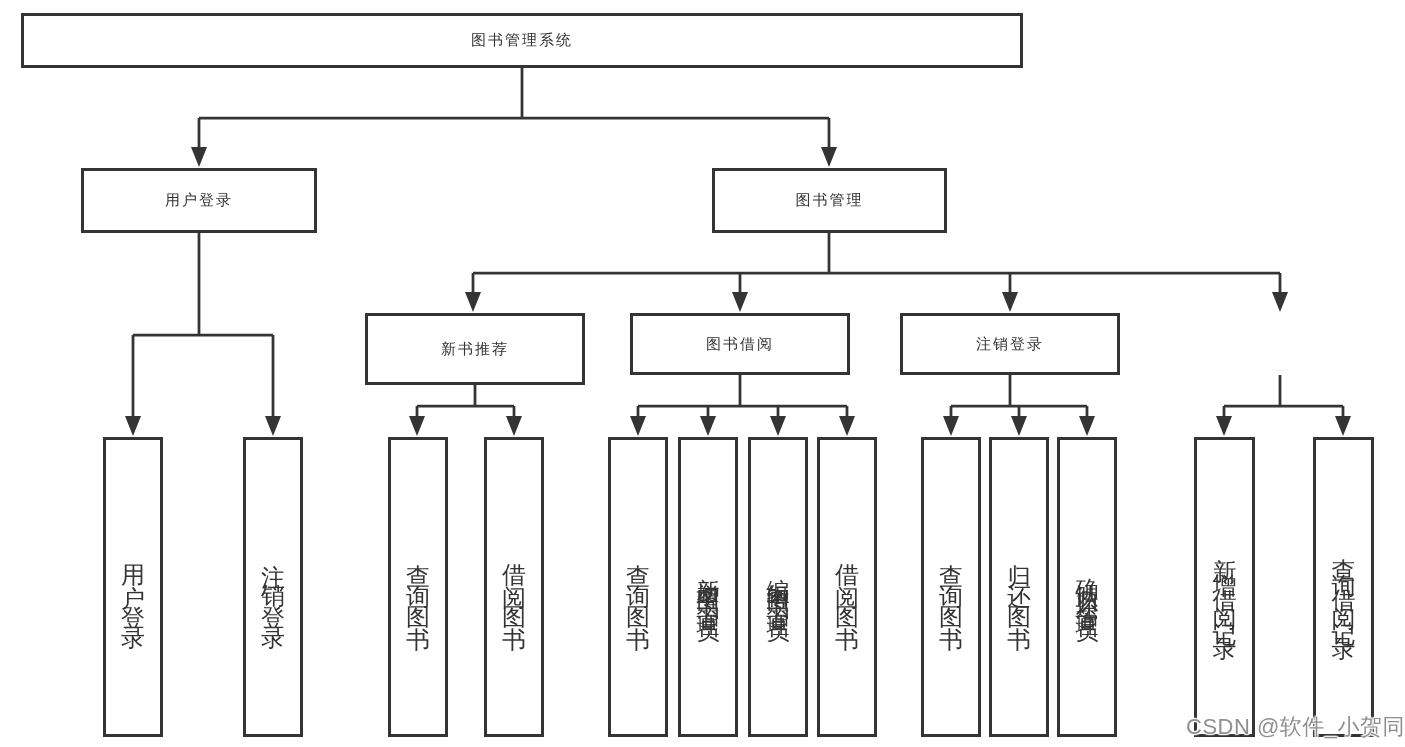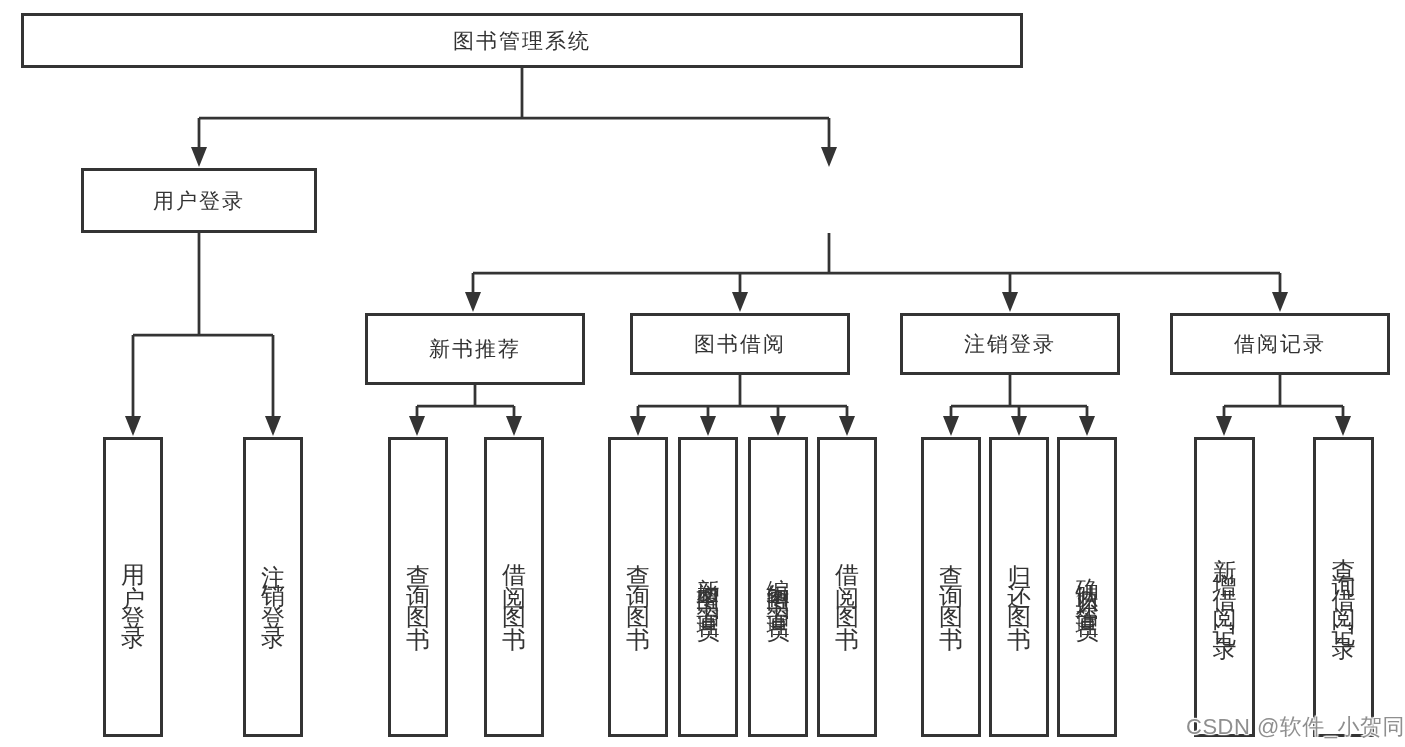--- a/index.html
+++ b/index.html
@@ -21,21 +21,21 @@
     box-sizing: border-box;
     background: #ffffff;
     border: 3px solid #343434;
     color: #333333;
     display: flex;
     align-items: center;
     justify-content: center;
     z-index: 2;
   }
   .hbox {
-    font-size: 21px;
+    font-size: 15px;
     letter-spacing: 2px;
     font-weight: 400;
     white-space: nowrap;
     font-family: Liberation Serif, serif;
   }
   .leaf {
     writing-mode: vertical-rl;
     font-weight: 400;
     font-size: 24px;
     line-height: 1;
@@ -98,25 +98,25 @@
       <polygon points="1011,416 1027,416 1019,436"></polygon>
       <polygon points="1079,416 1095,416 1087,436"></polygon>
       <polygon points="1216,416 1232,416 1224,436"></polygon>
       <polygon points="1335,416 1351,416 1343,436"></polygon>
     </g>
   </svg>
 
   <div class="box hbox" style="left:21px; top:13px; width:1002px; height:55px;">图书管理系统</div>
 
   <div class="box hbox" style="left:81px; top:168px; width:236px; height:65px;">用户登录</div>
+  <div class="box hbox" style="left:712px; top:168px; width:235px; height:65px;">图书管理</div>
 
   <div class="box hbox" style="left:365px; top:313px; width:220px; height:72px;">新书推荐</div>
   <div class="box hbox" style="left:630px; top:313px; width:220px; height:62px;">图书借阅</div>
   <div class="box hbox" style="left:900px; top:313px; width:220px; height:62px;">注销登录</div>
-  <div class="box hbox" style="left:1170px; top:313px; width:220px; height:62px;">借阅记录</div>
 
   <div class="box leaf v4" style="left:103px; top:437px; width:60px; height:300px;">用户登录</div>
   <div class="box leaf v4" style="left:243px; top:437px; width:60px; height:300px;">注销登录</div>
 
   <div class="box leaf v4" style="left:388px; top:437px; width:60px; height:300px;">查询图书</div>
   <div class="box leaf v4" style="left:484px; top:437px; width:60px; height:300px;">借阅图书</div>
 
   <div class="box leaf v4" style="left:608px; top:437px; width:60px; height:300px;">查询图书</div>
   <div class="box leaf v9" style="left:678px; top:437px; width:60px; height:300px;">新增图书（管理员）</div>
   <div class="box leaf v9" style="left:748px; top:437px; width:60px; height:300px;">编辑图书（管理员）</div>

